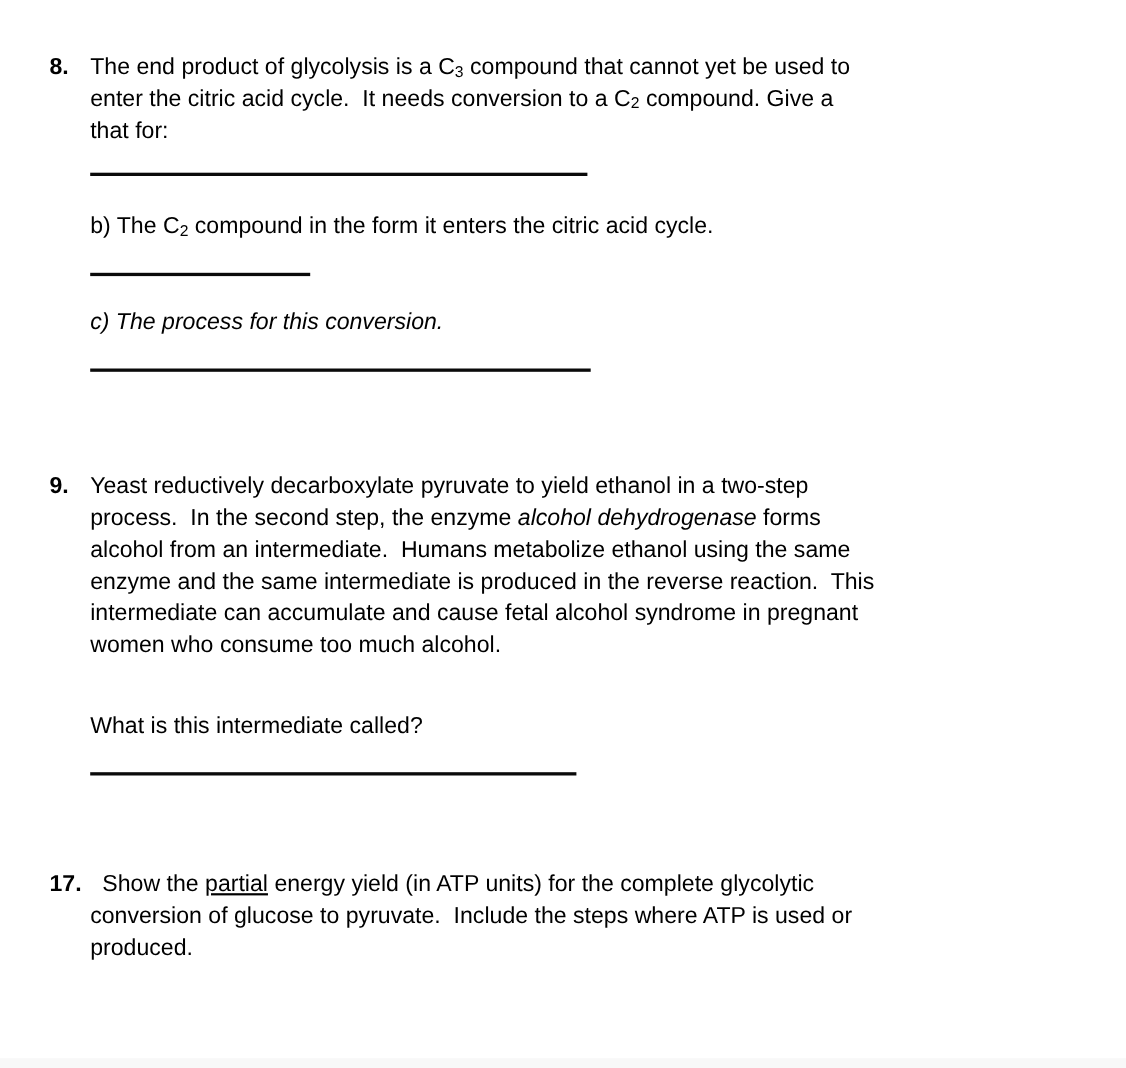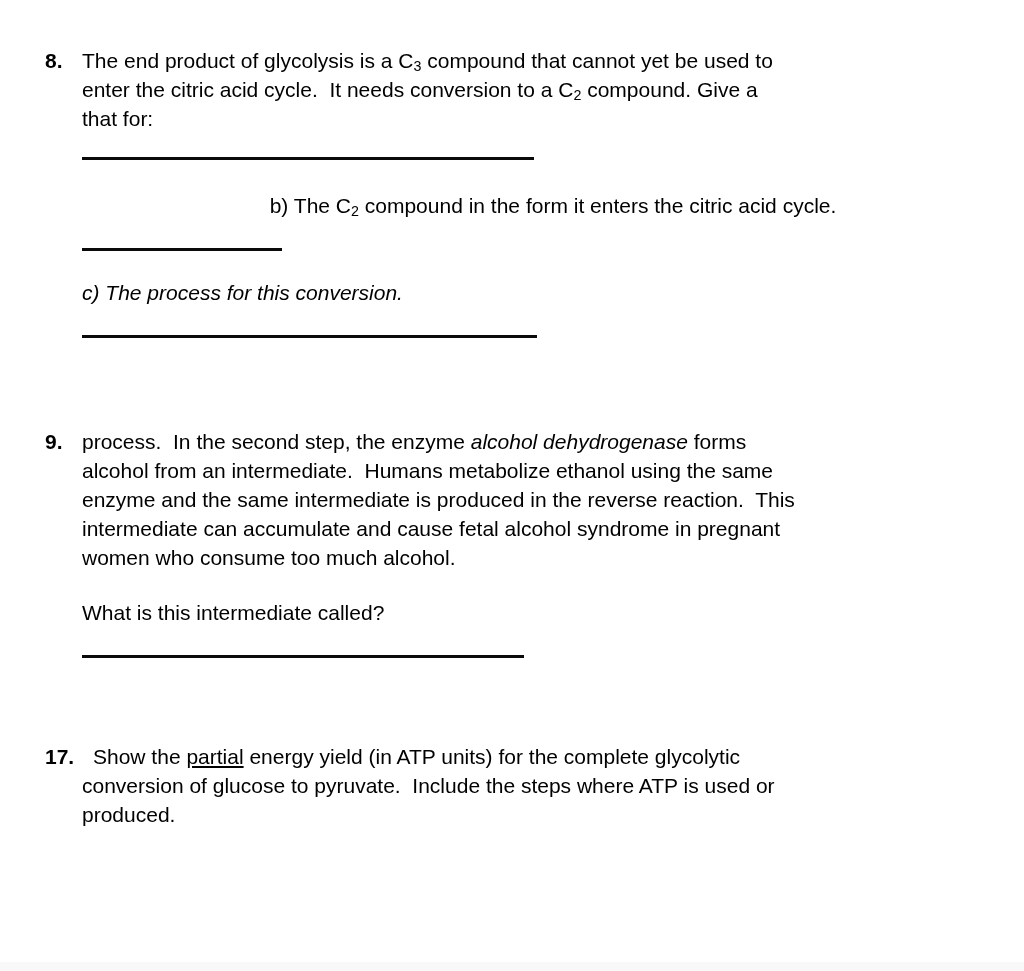--- a/index.html
+++ b/index.html
@@ -21,26 +21,26 @@
   .u { text-decoration: underline; }
   sub { font-size: 0.68em; line-height: 0; vertical-align: -0.18em; }
   .answer-line { height: 3px; background: #0a0a0a; }
   .w-a  { width: 452px; }
   .w-b  { width: 200px; }
   .w-c  { width: 455px; }
   .w-q9 { width: 442px; }
   #q8  { margin-top: 46px; }
   .part-a { margin-top: 27px; }
   .ans-a  { margin-top: 24px; }
-  .part-b { margin-top: 31px; text-align: center; }
+  .part-b { margin-top: 31px; }
   .ans-b  { margin-top: 28px; }
   .part-c { margin-top: 27px; font-style: italic; }
   .ans-c  { margin-top: 28px; }
   #q9  { margin-top: 89px; }
-  .prompt { margin-top: 26px; }
+  .prompt { margin-top: 44px; }
   .ans-q9 { margin-top: 28px; }
   #q10 { margin-top: 84px; }
   .indent-first .line:first-child { text-indent: 11px; }
   .bottom-strip {
     position: absolute;
     left: 0; right: 0; bottom: 0;
     height: 9px;
     background: #f8f8f8;
   }
 </style>
@@ -63,20 +63,21 @@
     <div class="answer-line ans-b w-b"></div>
     <div class="part part-c">
         <div class="line"><span>c) The process for this conversion.</span></div>
       </div>
     <div class="answer-line ans-c w-c"></div>
   </section>
 
   <section class="question" id="q9">
     <span class="qnum">9.</span>
     <div>
+        <div class="line"><span>Yeast reductively decarboxylate pyruvate to yield ethanol in a two-step</span></div>
         <div class="line"><span>process.  In the second step, the enzyme </span><span class="i">alcohol dehydrogenase</span><span> forms</span></div>
         <div class="line"><span>alcohol from an intermediate.  Humans metabolize ethanol using the same</span></div>
         <div class="line"><span>enzyme and the same intermediate is produced in the reverse reaction.  This</span></div>
         <div class="line"><span>intermediate can accumulate and cause fetal alcohol syndrome in pregnant</span></div>
         <div class="line"><span>women who consume too much alcohol.</span></div>
       </div>
     <div class="prompt">
         <div class="line"><span>What is this intermediate called?</span></div>
       </div>
     <div class="answer-line ans-q9 w-q9"></div>

